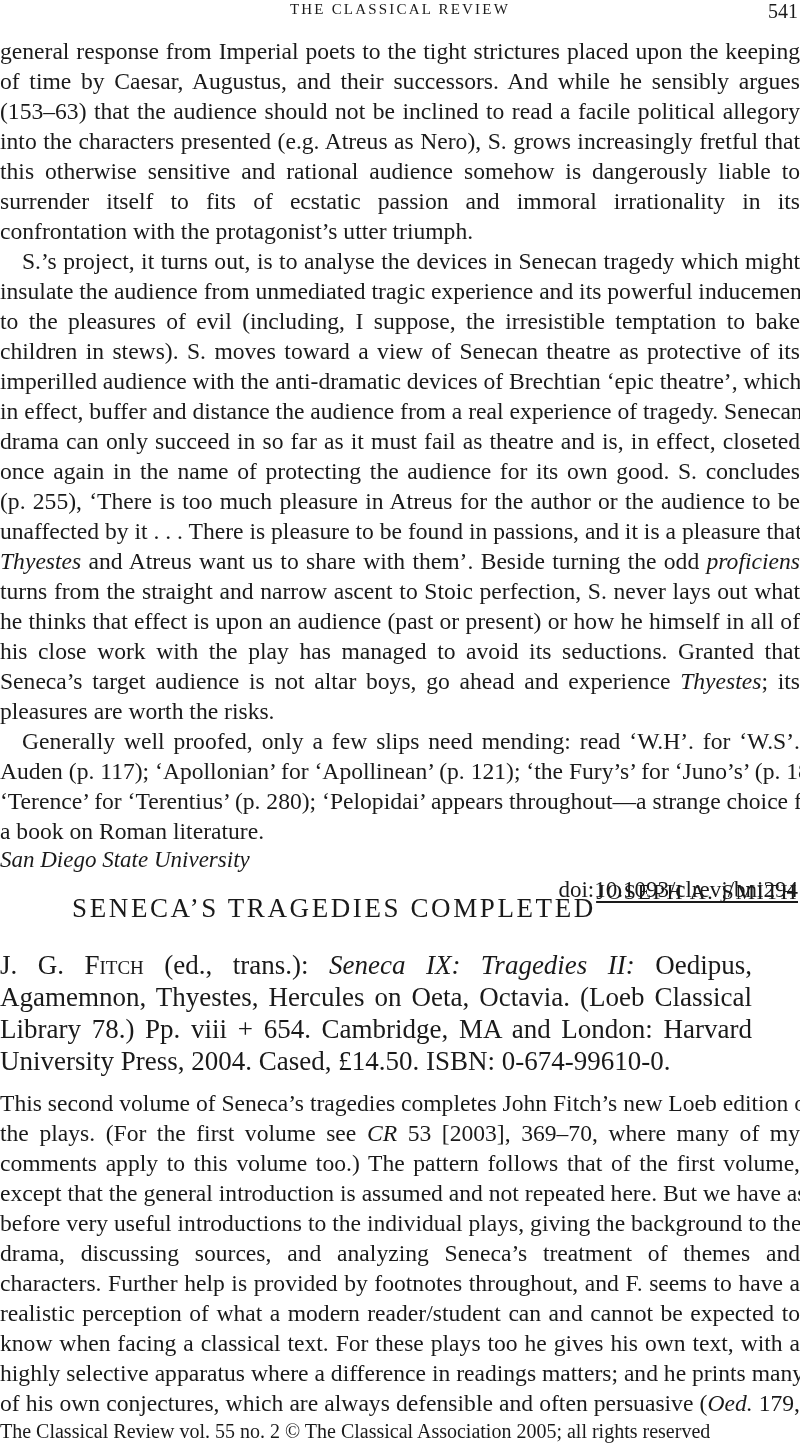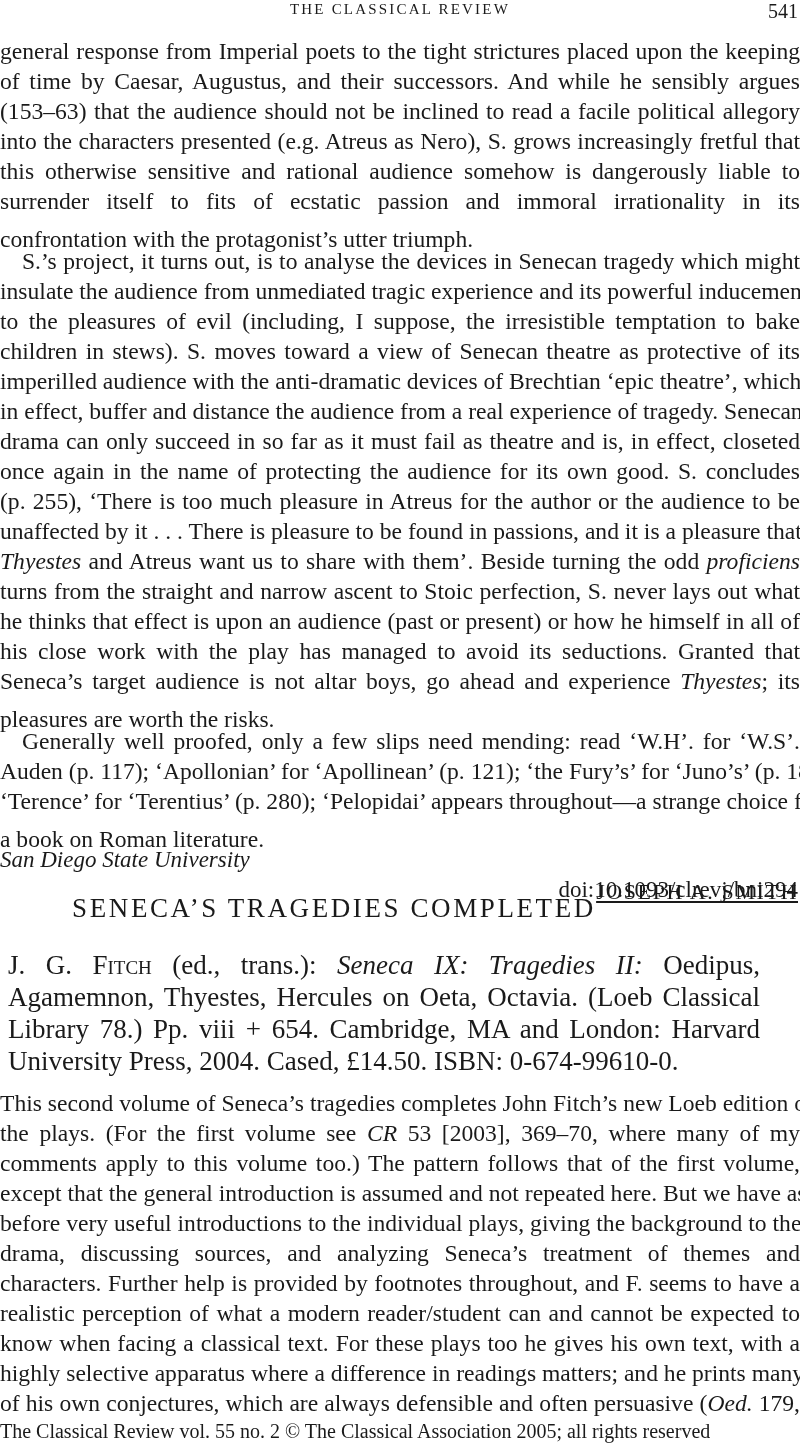--- a/index.html
+++ b/index.html
@@ -5,30 +5,30 @@
   html, body { margin: 0; padding: 0; background: #ffffff; }
   body { width: 800px; height: 1448px; overflow: hidden; position: relative;
          font-family: "Liberation Serif", "DejaVu Serif", serif; color: #1a1a1a; }
   .page { position: absolute; left: 0; top: 0; width: 800px; height: 1448px; }
   .running-head { position: absolute; top: 0; left: 0; width: 800px; height: 24px; }
   .running-title { position: absolute; left: 0; width: 800px; top: 1px; text-align: center;
          font-size: 15px; letter-spacing: 2.2px; }
   .page-num { position: absolute; right: 2px; top: 0px; font-size: 20px; }
   .line { position: absolute; left: 0; width: 800px; font-size: 23.6px; line-height: 30px;
           white-space: nowrap; text-align: justify; text-align-last: justify; }
-  .line.last { text-align-last: left; margin-top: 8px; }
+  .line.last { text-align-last: left; }
   .line.indent { padding-left: 22px; width: 778px; }
   i, .it { font-style: italic; }
   .sc { font-variant: small-caps; }
   .affil { position: absolute; left: 0; top: 783px; font-size: 23px; font-style: italic; }
   .reviewer { position: absolute; right: 2px; top: 815px; font-size: 22px; letter-spacing: 1.6px; text-decoration: underline; }
   .doi { position: absolute; right: 2px; top: 813px; font-size: 23px; }
   .section-title { position: absolute; left: 0; width: 668px; top: 893px; text-align: center;
          font-size: 27px; letter-spacing: 2.6px; }
-  .biblio { position: absolute; left: 8px; width: 752px; font-size: 27px; line-height: 32px;
+  .biblio { position: absolute; left: 0; width: 752px; font-size: 27px; line-height: 32px;
          white-space: nowrap; text-align: justify; text-align-last: justify; }
   .biblio.last { text-align-last: left; }
   .footer { position: absolute; left: 0; top: 1420px; font-size: 20px; }
 </style>
 </head>
 <body>
 
 <div class="page">
 
   <div class="running-head">

